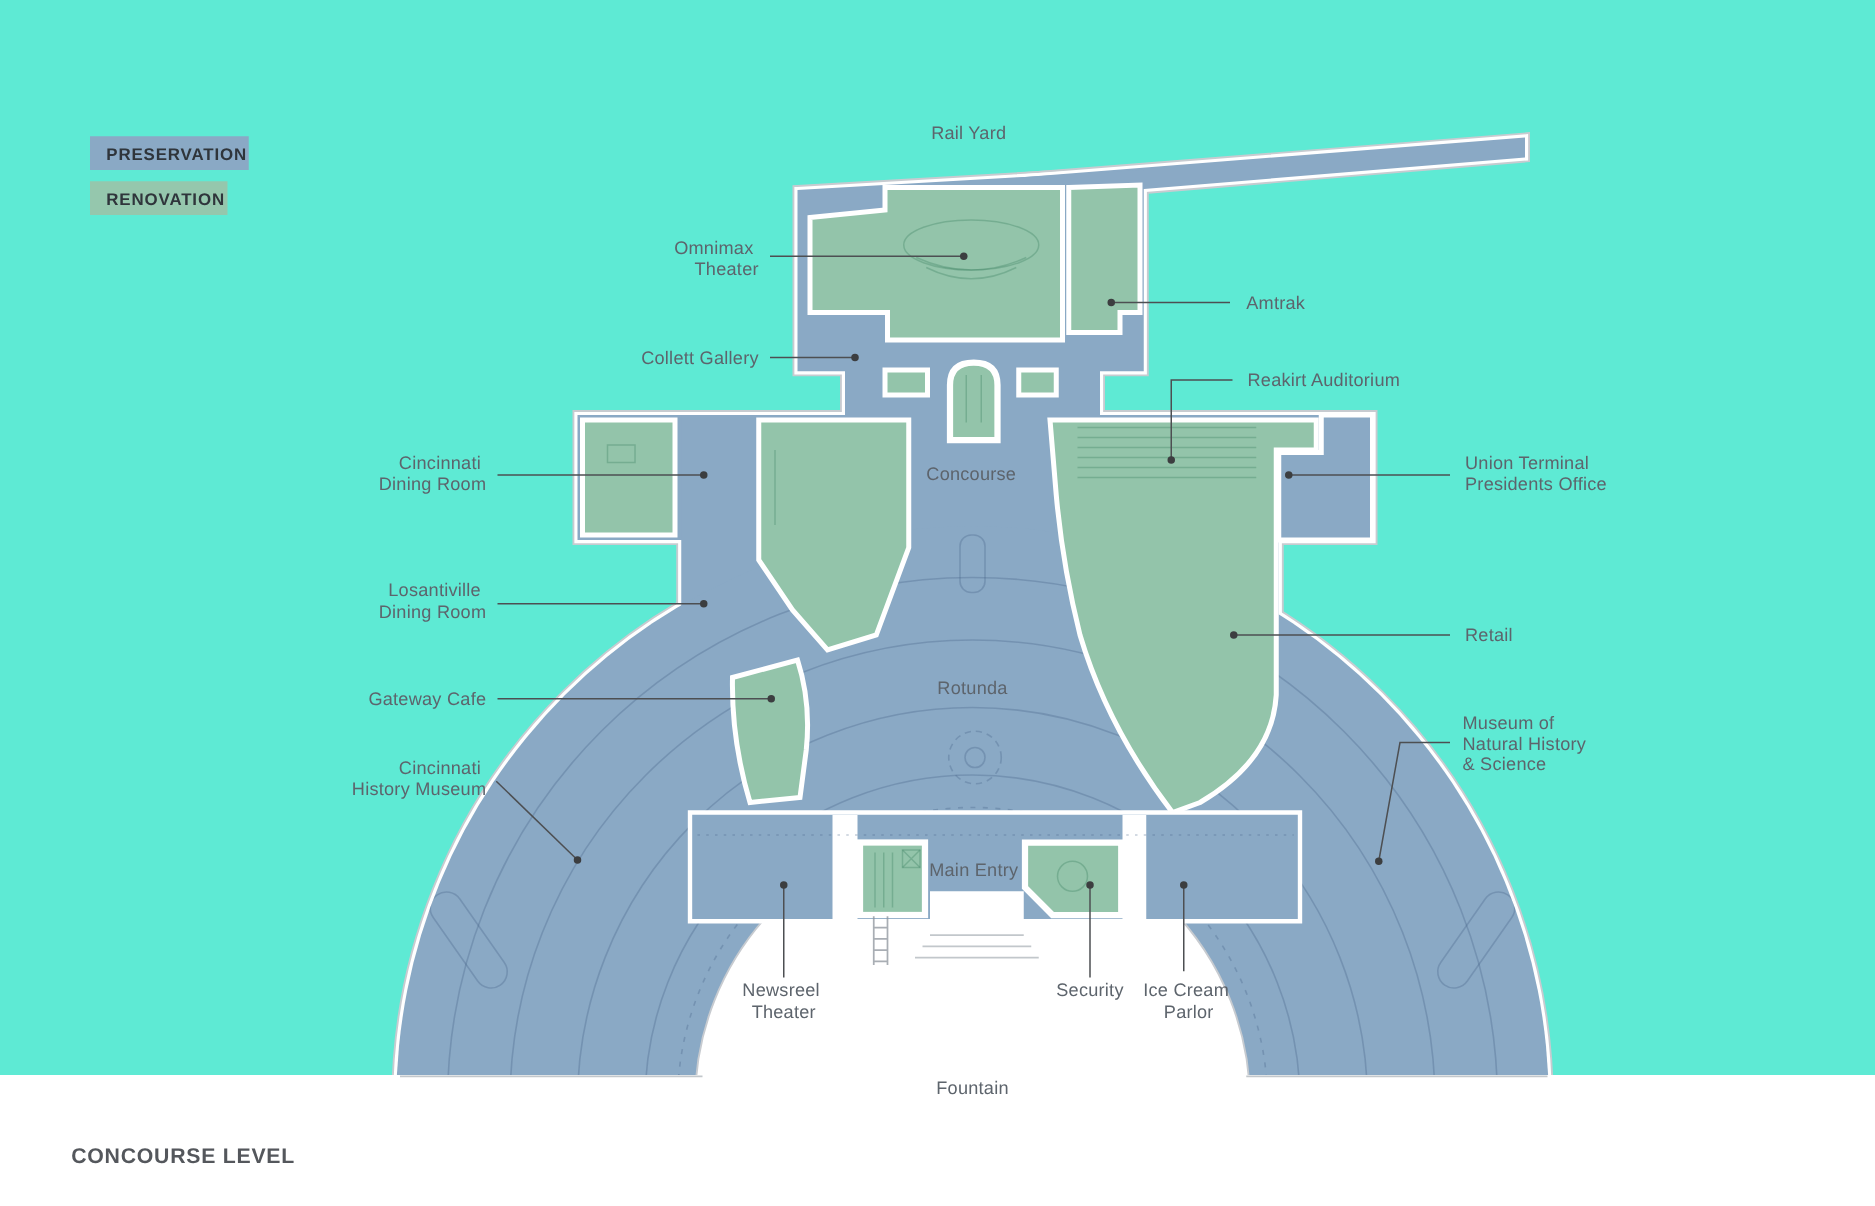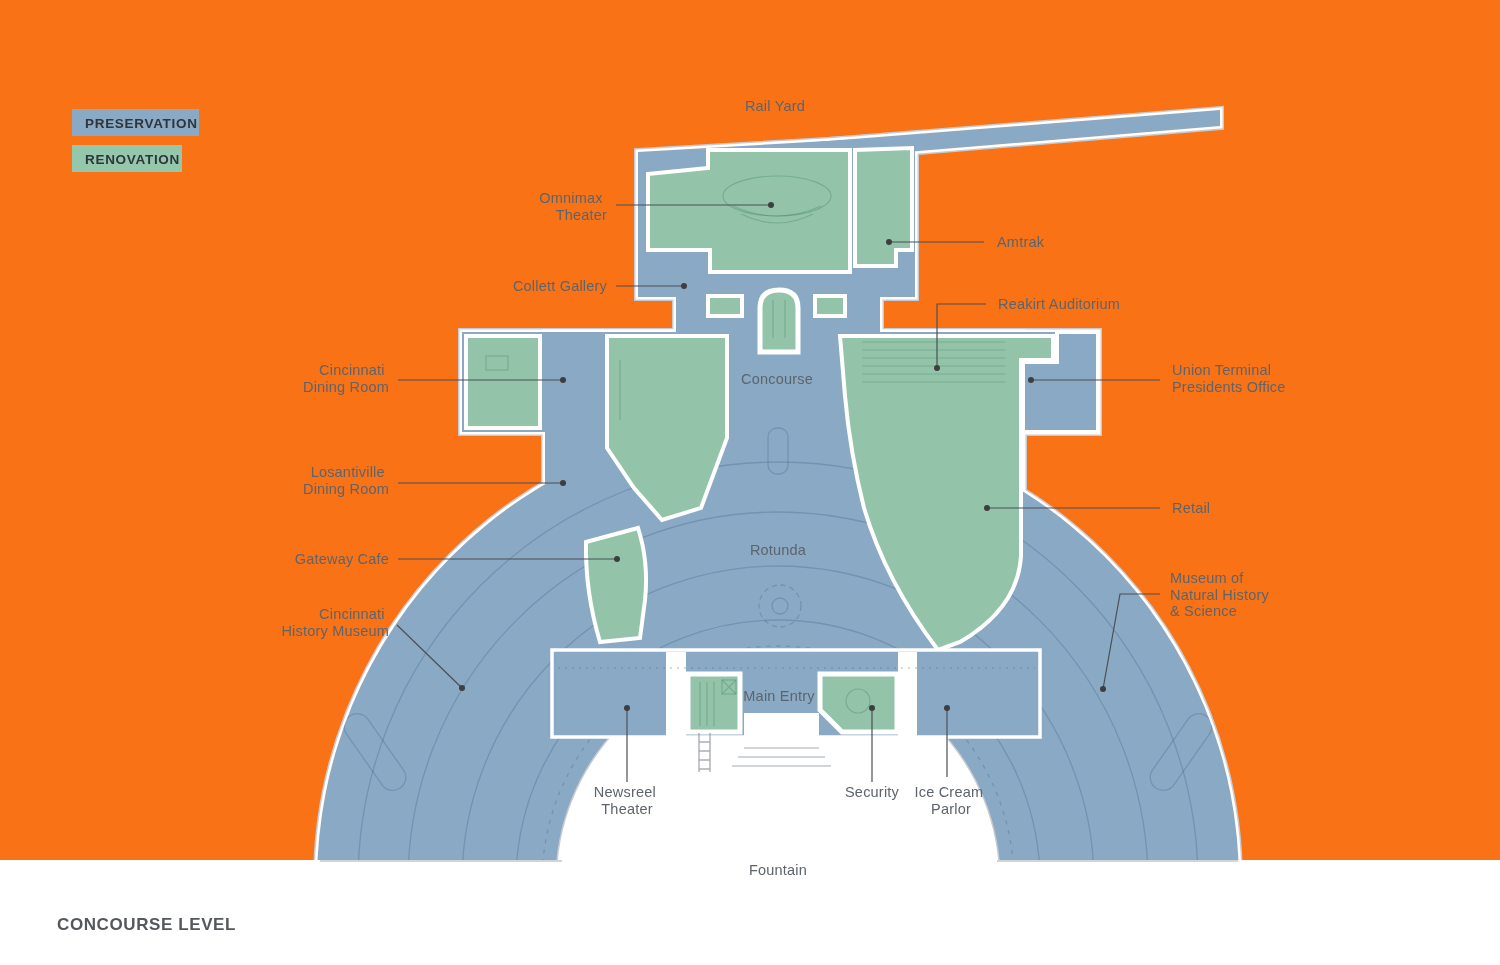--- a/index.html
+++ b/index.html
@@ -1,16 +1,16 @@
 <!DOCTYPE html>
 <html><head>
 <meta charset="utf-8">
 <style>
   html,body{margin:0;padding:0;background:#ffffff;}
-  .stage{position:relative;width:1500px;height:965px;background:#f97316;overflow:hidden;
+  .stage{position:relative;width:1500px;height:965px;background:#5eead4;overflow:hidden;
          font-family:"Liberation Sans", sans-serif;}
   svg{display:block;}
   .lbl{font-family:"Liberation Sans", sans-serif;font-size:14.5px;letter-spacing:.2px;}
   .lbl-title{font-family:"Liberation Sans", sans-serif;font-size:17px;font-weight:bold;letter-spacing:.6px;}
   .lbl-legend{font-family:"Liberation Sans", sans-serif;font-size:13.5px;font-weight:bold;letter-spacing:.7px;}
   .leaders path{fill:none;stroke-width:1.2px;}
   .rim{fill:none;stroke:#c7cbd0;stroke-width:8;}
   .wallw{fill:none;stroke:#ffffff;stroke-width:5;}
   .bluelines{fill:none;stroke:#46658a;stroke-opacity:.32;stroke-width:1.3;}
   .greenlines{fill:none;stroke:#3f8565;stroke-opacity:.35;stroke-width:1.2;}

